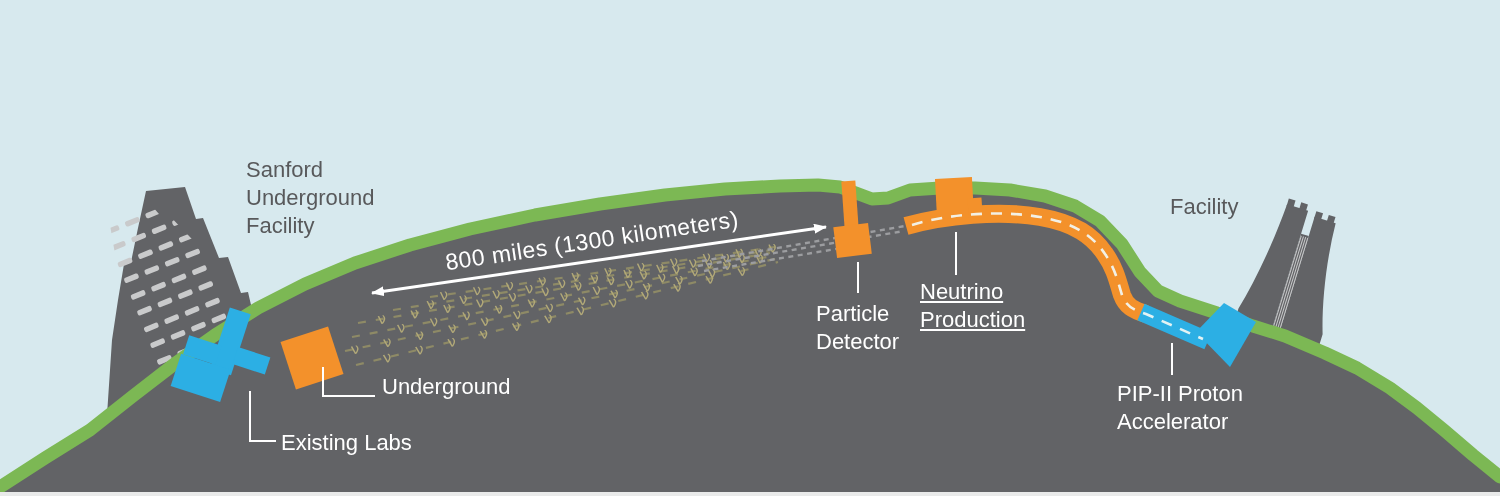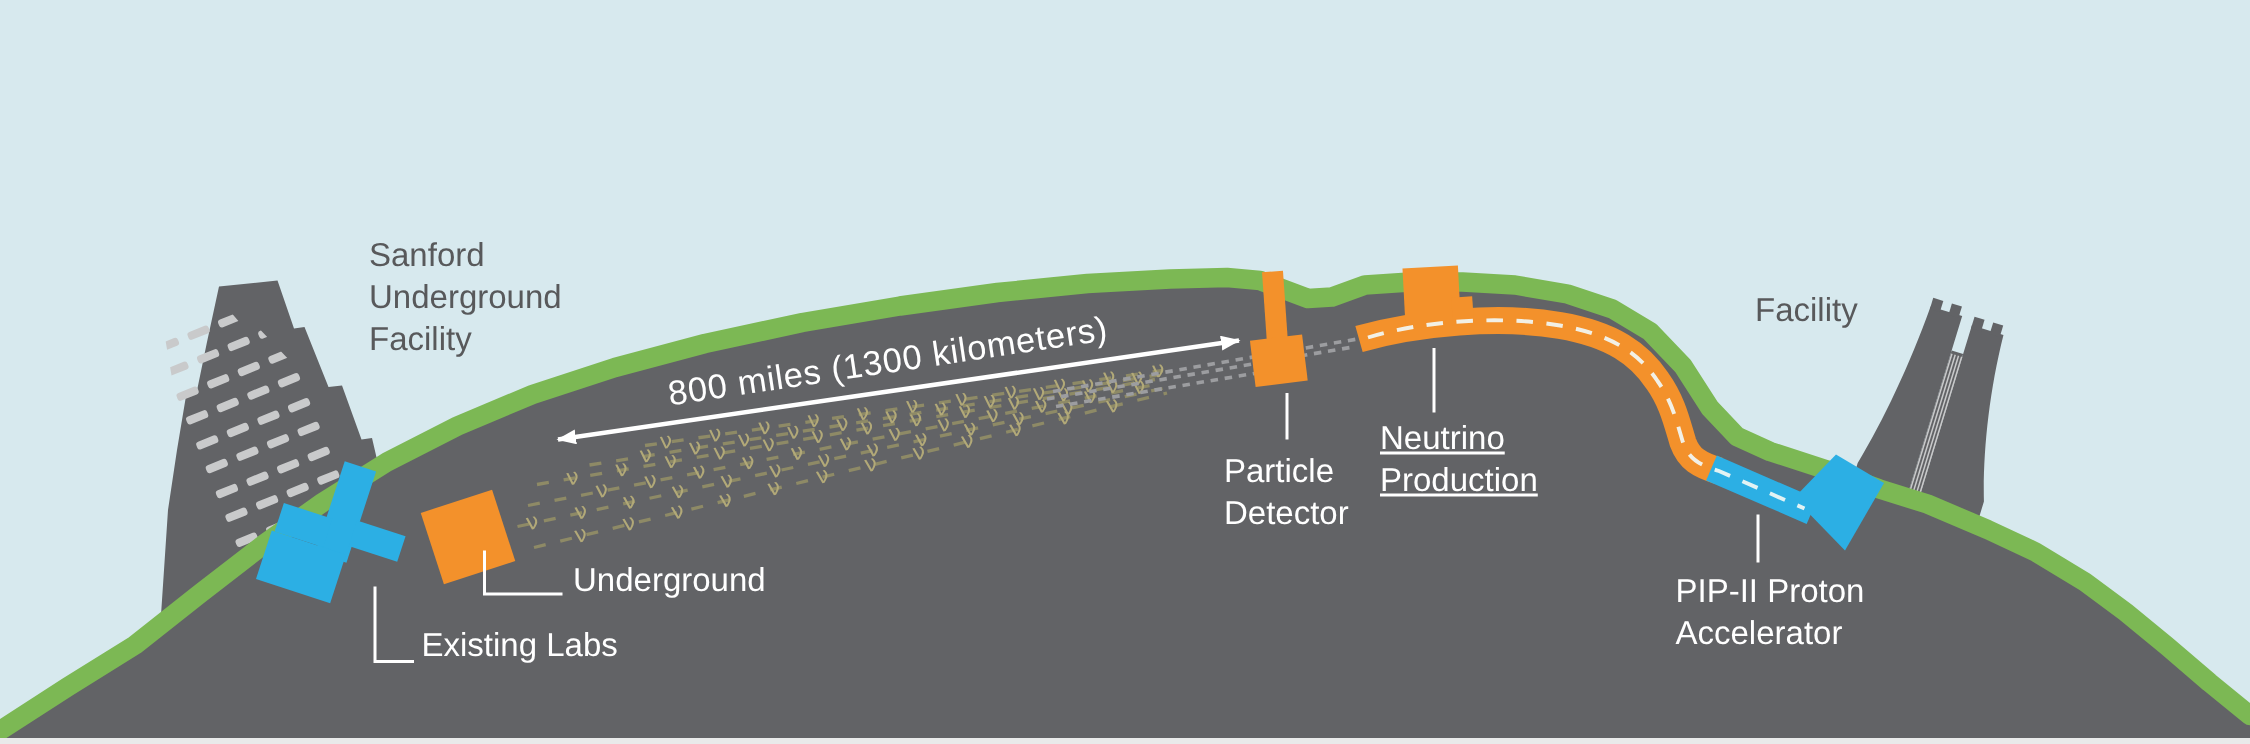--- a/index.html
+++ b/index.html
@@ -204,20 +204,20 @@
     <div>Neutrino</div>
     <div>Production</div>
   </div>
 
   <div class="lbl lbl-dark" style="left:1170px;top:193px;">Facility</div>
 
   <div class="lbl lbl-light" style="left:382px;top:373px;">
     <div>Underground</div>
   </div>
 
-  <div class="lbl lbl-light" style="left:281px;top:416px;">Existing Labs</div>
+  <div class="lbl lbl-light" style="left:281px;top:429px;">Existing Labs</div>
 
   <div class="lbl lbl-light" style="left:1117px;top:380px;">
     <div>PIP-II Proton</div>
     <div>Accelerator</div>
   </div>
 
 </div>
 
 </body></html>

